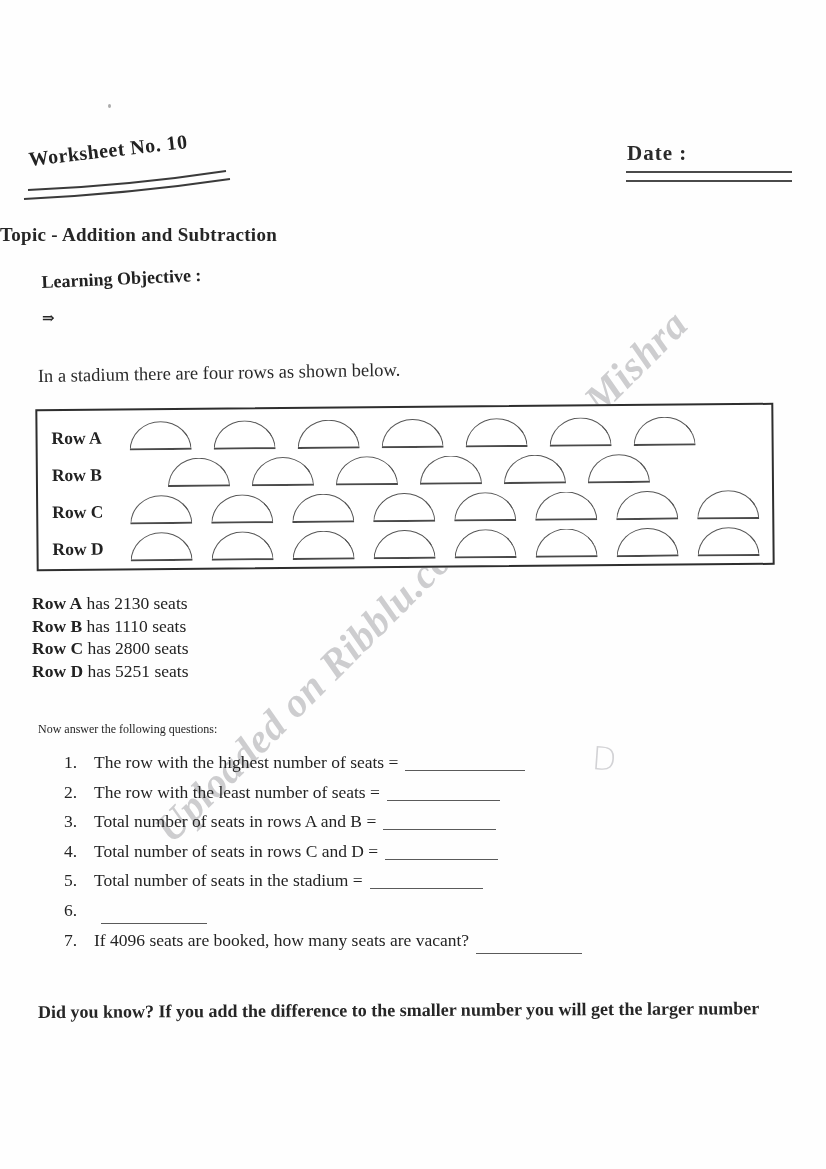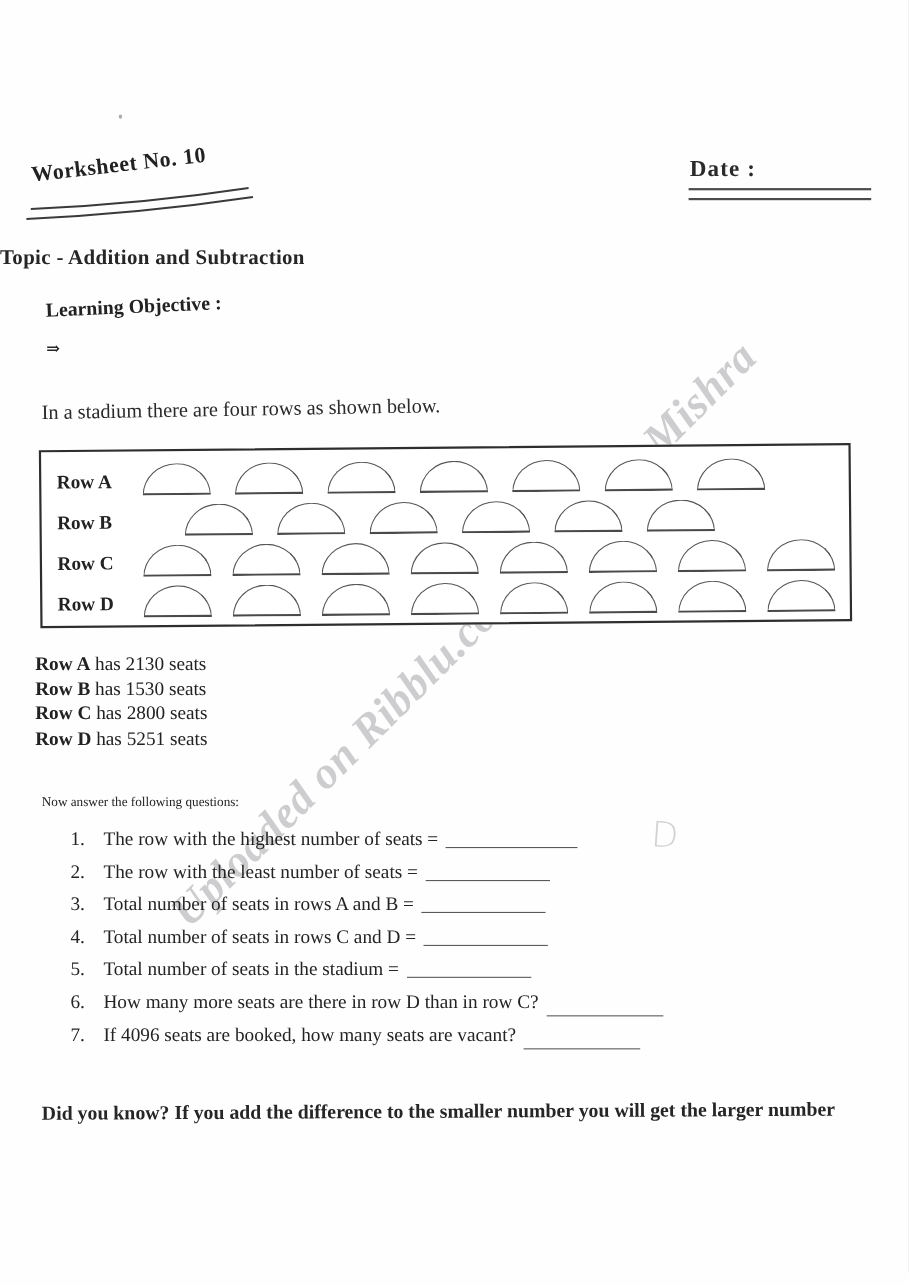--- a/index.html
+++ b/index.html
@@ -173,21 +173,21 @@
           <span class="seat"></span>
           <span class="seat"></span>
           <span class="seat"></span>
           <span class="seat"></span>
         </div>
     </div>
   </div>
 
   <div class="seat-info">
     <div><b>Row A</b><span> has 2130 seats</span></div>
-    <div><b>Row B</b><span> has 1530 seats</span></div>
+    <div><b>Row B</b><span> has 1110 seats</span></div>
     <div><b>Row C</b><span> has 2800 seats</span></div>
     <div><b>Row D</b><span> has 5251 seats</span></div>
   </div>
 
   <div class="q-heading">Now answer the following questions:</div>
   <div class="questions">
     <div class="q-line">
       <span class="q-num">1.</span>
       <span class="q-text">The row with the highest number of seats =</span>
       <span class="q-blank b-wide"></span>
@@ -207,21 +207,20 @@
       <span class="q-text">Total number of seats in rows C and D =</span>
       <span class="q-blank b-std"></span>
     </div>
     <div class="q-line">
       <span class="q-num">5.</span>
       <span class="q-text">Total number of seats in the stadium =</span>
       <span class="q-blank b-std"></span>
     </div>
     <div class="q-line">
       <span class="q-num">6.</span>
-      <span class="q-text">How many more seats are there in row D than in row C?</span>
       <span class="q-blank b-low"></span>
     </div>
     <div class="q-line">
       <span class="q-num">7.</span>
       <span class="q-text">If 4096 seats are booked, how many seats are vacant?</span>
       <span class="q-blank b-low"></span>
     </div>
   </div>
   <div class="pencil-mark">D</div>
 

